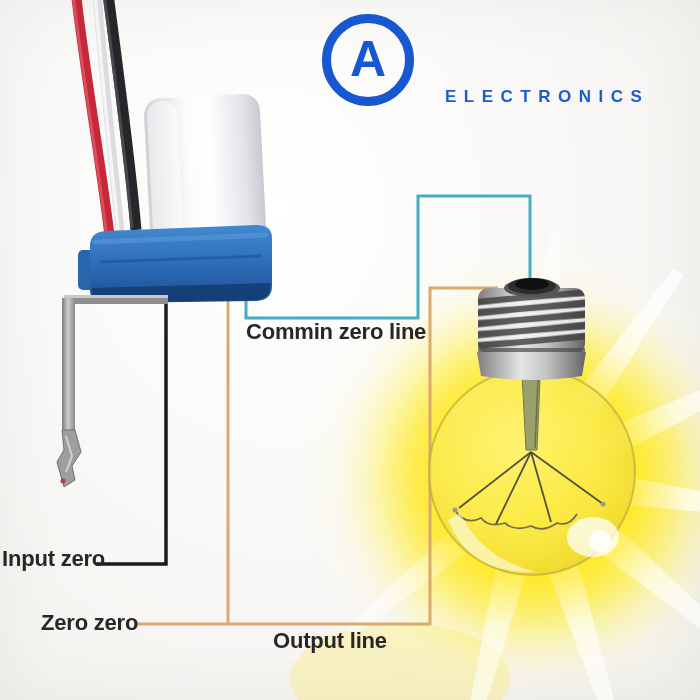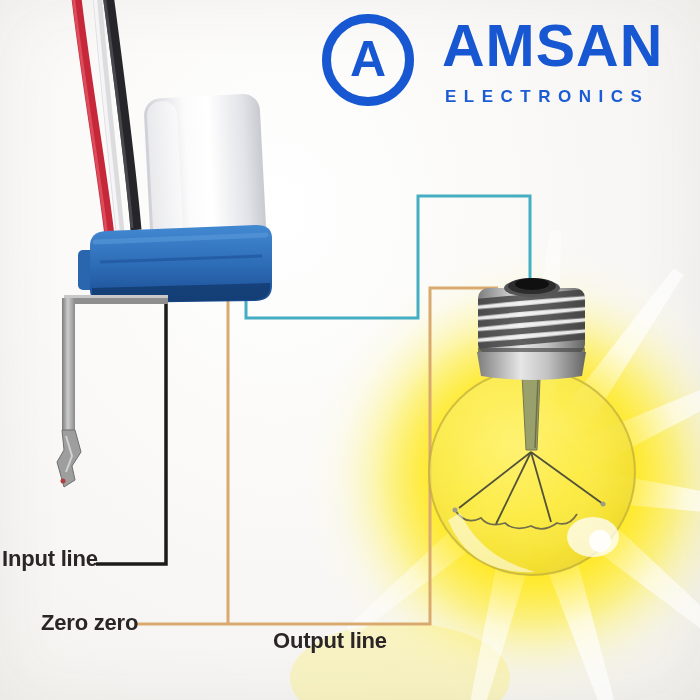--- a/index.html
+++ b/index.html
@@ -199,20 +199,20 @@
         <ellipse cx="532" cy="286" rx="24" ry="8" fill="#2d2d2d"></ellipse>
         <ellipse cx="532" cy="284" rx="17" ry="6" fill="#101010"></ellipse>
       </g>
     </g>
   </svg>
 
   <div class="logo">
     <div class="ring">
       <span class="mono">A</span>
     </div>
-    <div class="brand-name">AMSAN</div>
     <div class="brand-sub">ELECTRONICS</div>
   </div>
 
-  <div class="lbl" id="lbl-input">Input line</div>
+  <div class="lbl" id="lbl-common">Commin zero line</div>
+  <div class="lbl" id="lbl-input">Input zero</div>
   <div class="lbl" id="lbl-zero">Zero zero</div>
   <div class="lbl" id="lbl-output">Output line</div>
 </div>
 
 </body></html>

